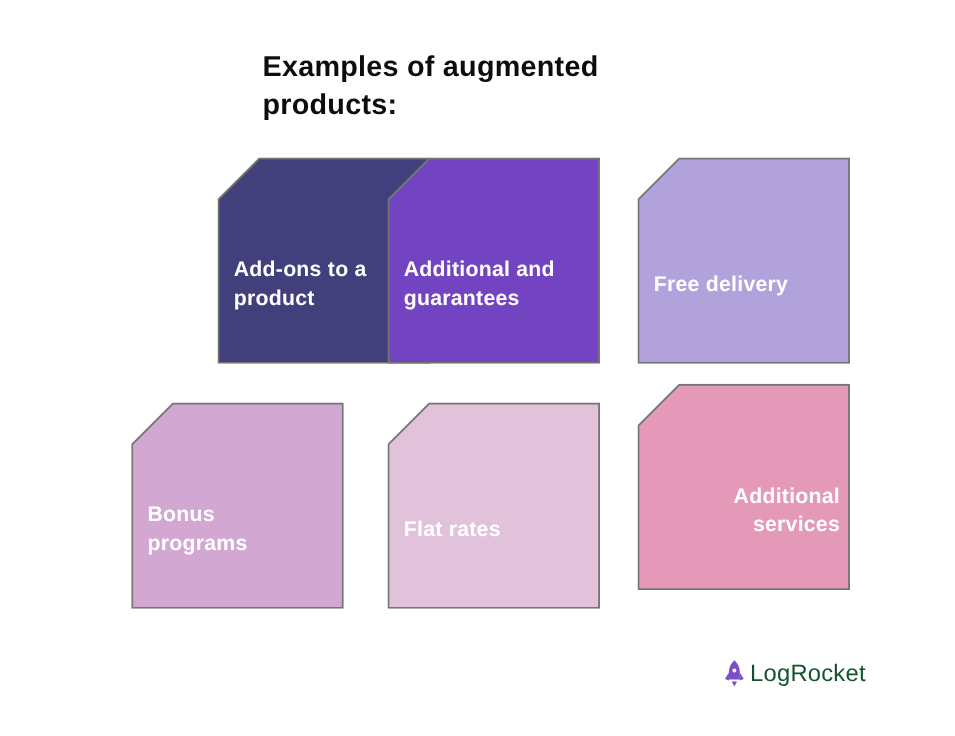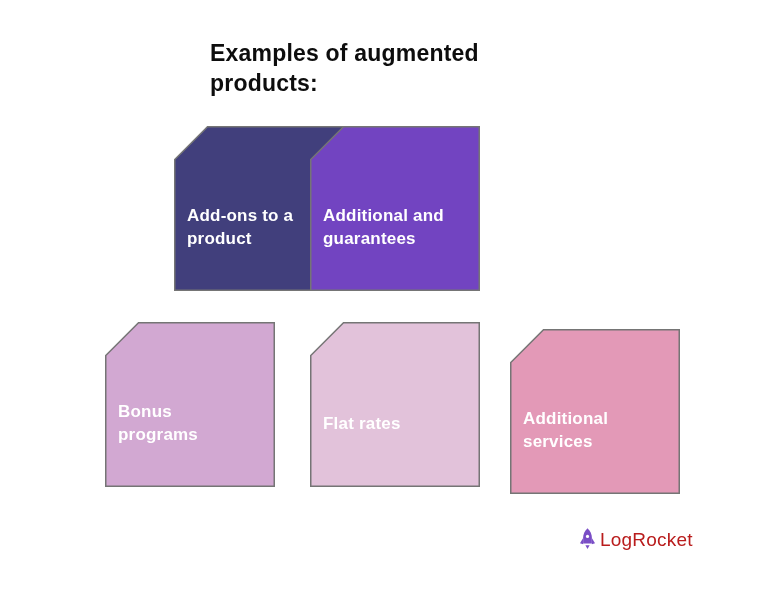--- a/index.html
+++ b/index.html
@@ -51,21 +51,21 @@
     font-size: 17px;
     line-height: 23px;
     white-space: pre-line;
     letter-spacing: 0.2px;
   }
   .card1 { left: 130px; top: 126px; margin-left: 44px; }
   .card2 { left: 310px; top: 126px; }
   .card3 { left: 510px; top: 126px; }
   .card4 { left: 105px; top: 322px; }
   .card5 { left: 310px; top: 322px; }
-  .card6 { left: 510px; top: 329px; }
+  .card6 { left: 510px; top: 307px; text-align: right; }
   .logo {
     position: absolute;
     left: 578px;
     top: 527px;
     display: flex;
     align-items: center;
     gap: 3px;
   }
   .logo svg { display: block; }
   .logo-text {
@@ -91,20 +91,26 @@
   </div>
 
   <div class="card card2">
     <svg viewBox="0 0 170 165">
       <polygon points="33.5,0.75 169.25,0.75 169.25,164.25 0.75,164.25 0.75,33.5" stroke="#757575" stroke-width="1.5" stroke-linejoin="miter" fill="#7244c1"></polygon>
     </svg>
     <span class="card-label">Additional and
 guarantees</span>
   </div>
 
+  <div class="card card3">
+    <svg viewBox="0 0 170 165">
+      <polygon points="33.5,0.75 169.25,0.75 169.25,164.25 0.75,164.25 0.75,33.5" stroke="#757575" stroke-width="1.5" stroke-linejoin="miter" fill="#b2a2dc"></polygon>
+    </svg>
+    <span class="card-label">Free delivery</span>
+  </div>
 
   <div class="card card5">
     <svg viewBox="0 0 170 165">
       <polygon points="33.5,0.75 169.25,0.75 169.25,164.25 0.75,164.25 0.75,33.5" stroke="#757575" stroke-width="1.5" stroke-linejoin="miter" fill="#e2c2da"></polygon>
     </svg>
     <span class="card-label">Flat rates</span>
   </div>
 
   <div class="card card4">
     <svg viewBox="0 0 170 165">
@@ -124,16 +130,16 @@
 
   <div class="logo">
     <svg width="19" height="26" viewBox="0 0 24 32">
       <path d="M12 1 C8.2 4.6 6.5 8.6 6.5 12.8 L6.5 20.5 L17.5 20.5 L17.5 12.8 C17.5 8.6 15.8 4.6 12 1 Z" fill="#7a4ec6"></path>
       <circle cx="12" cy="11.5" r="3.4" fill="#7a4ec6"></circle>
       <circle cx="12" cy="11.5" r="2" fill="#ffffff"></circle>
       <path d="M6.5 13.5 L2.5 20 L6.5 21.5 Z" fill="#7a4ec6"></path>
       <path d="M17.5 13.5 L21.5 20 L17.5 21.5 Z" fill="#7a4ec6"></path>
       <path d="M9.3 22.5 L12 27.5 L14.7 22.5 Z" fill="#7a4ec6"></path>
     </svg>
-    <span class="logo-text" style="color: #b91c1c;">LogRocket</span>
+    <span class="logo-text" style="color: #14532d;">LogRocket</span>
   </div>
 
 </div>
 
 </body></html>

